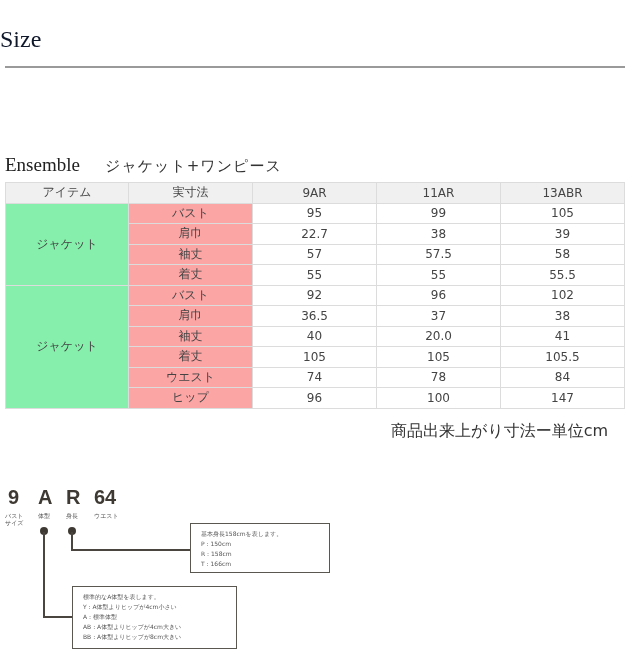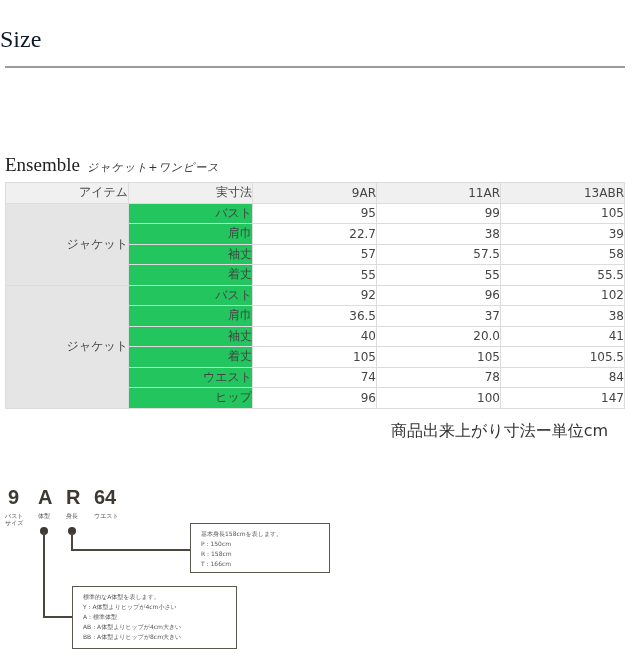--- a/index.html
+++ b/index.html
@@ -1,26 +1,26 @@
 <!DOCTYPE html>
 <html><head>
 <meta charset="utf-8">
 <style>
   html, body { margin:0; padding:0; background:#ffffff; }
   body { width:640px; height:658px; position:relative; overflow:hidden; font-family:"DejaVu Sans", sans-serif; color:#333; }
   .title { position:absolute; top:26px; left:0; width:630px; text-align:left; font-family:"Liberation Serif", serif; font-size:24px; color:#0f172a; }
   .title-rule { position:absolute; top:66px; left:5px; width:620px; height:2px; background:#9a9a9a; }
   .section { position:absolute; top:154px; left:5px; white-space:nowrap; }
   .section .en { font-family:Liberation Serif, serif; font-size:19px; color:#222; }
-  .section .jp { font-size:11px; color:#333; margin-left:2px; letter-spacing:1px;font-style:italic; }
+  .section .jp { font-size:15px; color:#333; margin-left:20px; letter-spacing:1px; }
   table.size { position:absolute; top:182px; left:5px; width:619px; border-collapse:collapse; table-layout:fixed; font-size:12px; }
-  table.size td { border:1px solid #dcdcdc; height:19.5px; padding:0; text-align:right; color:#444; }
+  table.size td { border:1px solid #dcdcdc; height:19.5px; padding:0; text-align:center; color:#444; }
   table.size td.hdr { background:#f0f0f0; }
-  table.size td.item { background:#e5e5e5; }
-  table.size td.meas { background:#22c55e; }
+  table.size td.item { background:#86efac; }
+  table.size td.meas { background:#fca5a5; }
   table.size td.val { background:#ffffff; }
   .notes { position:absolute; top:422px; left:391px; font-size:16px; line-height:18px; color:#333; white-space:nowrap; }
   .code { position:absolute; top:486px; left:8px; font-family:"Liberation Sans", sans-serif; font-weight:bold; font-size:20px; color:#3e3a33; }
   .code span { position:absolute; top:0; }
   .code-label { position:absolute; font-size:6px; color:#555; line-height:7px; white-space:nowrap; }
   .dot { position:absolute; width:8px; height:8px; border-radius:50%; background:#3e3a33; }
   .line { position:absolute; background:#4a463f; }
   .box { position:absolute; border:1.5px solid #5a5650; background:#fff; font-size:6px; line-height:10px; color:#555; padding:5px 10px; box-sizing:border-box; white-space:nowrap; }
 </style>
 </head>

